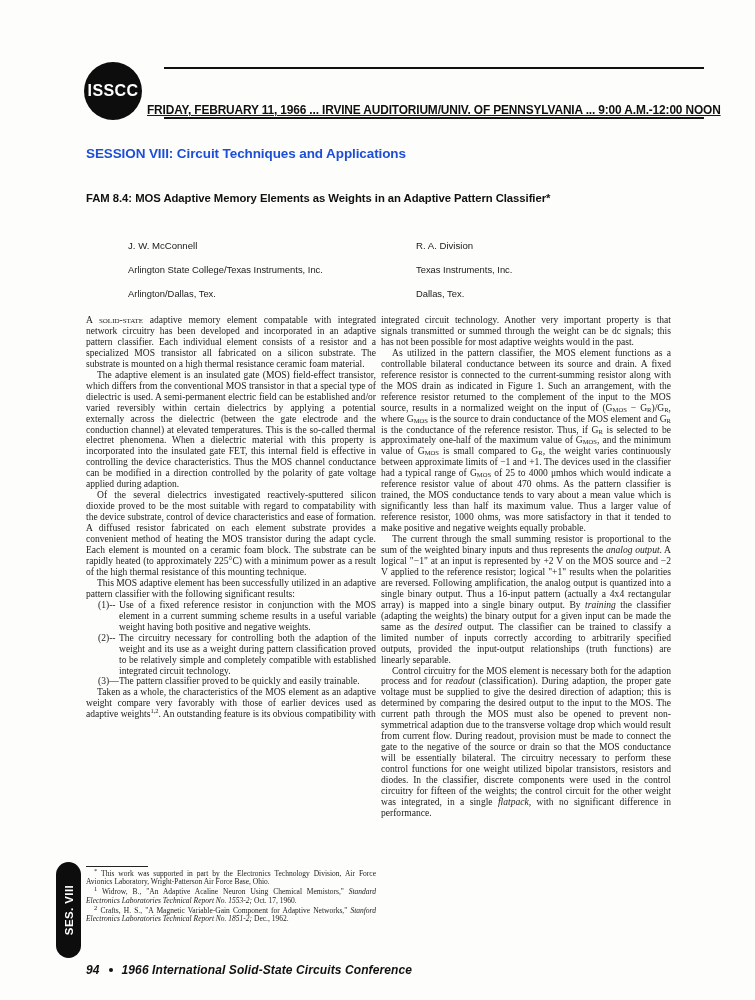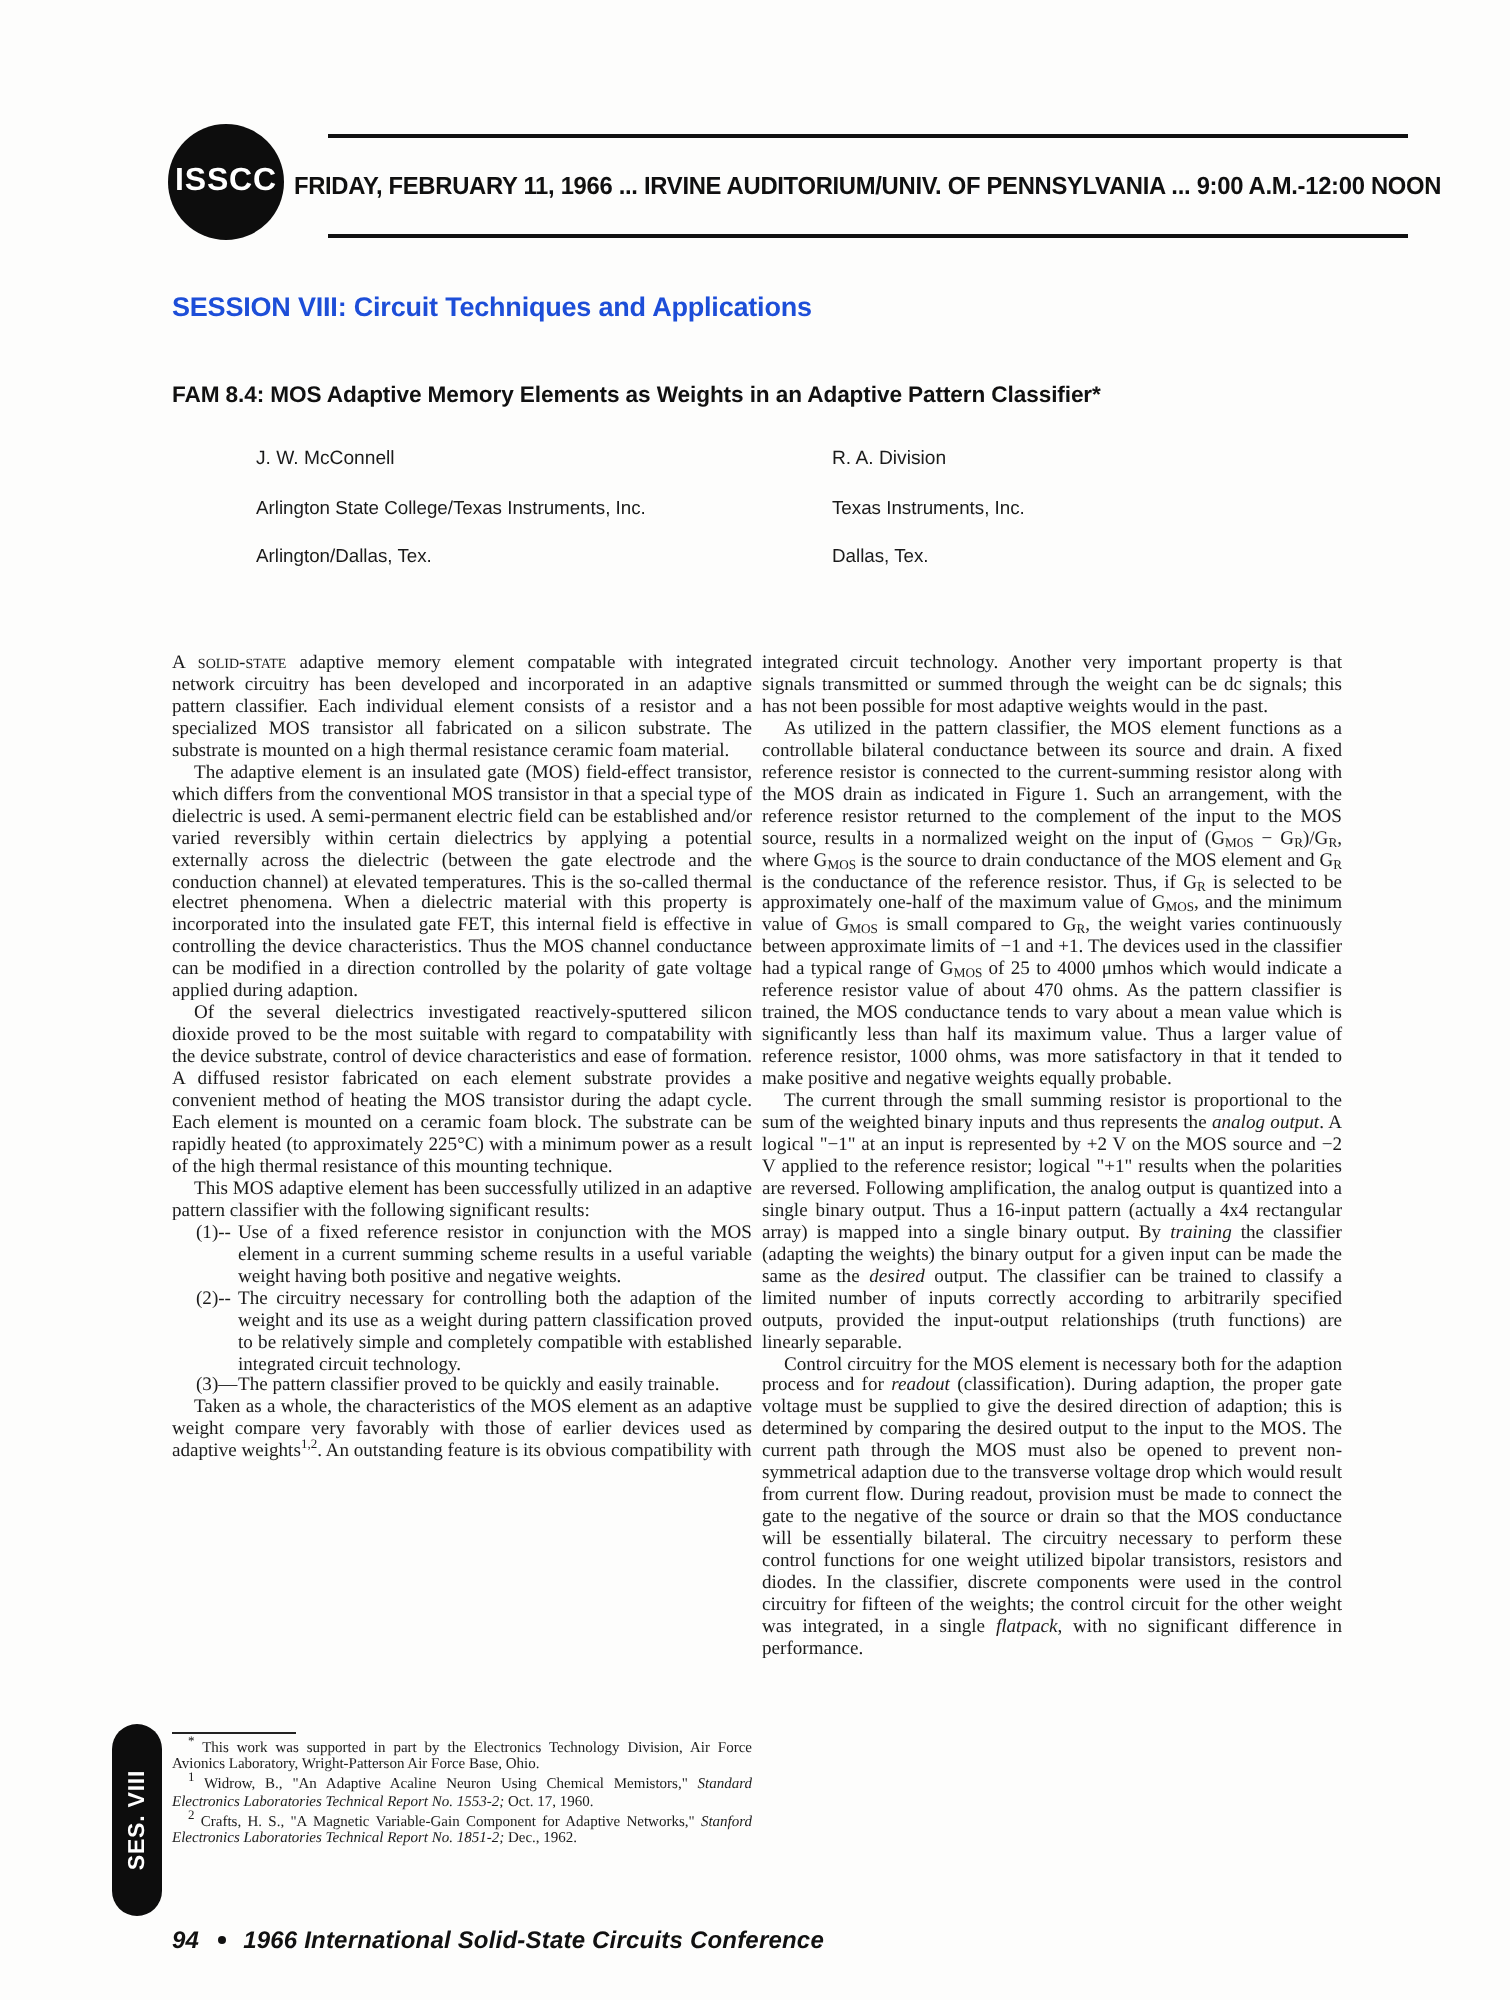--- a/index.html
+++ b/index.html
@@ -46,22 +46,23 @@
   }
   #headBand {
     position: absolute;
     left: 80px;
     top: 5px;
     right: 0;
     height: 48px;
     border-top: 2.5px solid #111;
     border-bottom: 2.5px solid #111;
     display: flex;
-    align-items: center;
+    align-items: flex-end;
     justify-content: center;
+    text-decoration: underline;
   }
   #headLine {
     font-family: "Liberation Sans", sans-serif;
     font-weight: bold;
     font-size: 12.4px;
     letter-spacing: -0.15px;
     white-space: nowrap;
     transform: scaleX(0.96);
     color: #101010;
   }
@@ -91,35 +92,35 @@
   
   #authors {
     position: absolute;
     left: 86px;
     top: 218px;
     width: 618px;
     height: 86px;
   }
   .authorCol {
     position: absolute;
-    top: 0;
+    top: 16px;
     font-family: "Liberation Sans", sans-serif;
     font-size: 9.4px;
     line-height: 24px;
     color: #1a1a1a;
   }
   .authorCol.left  { left: 42px; }
   .authorCol.right { left: 330px; }
   .authorName { font-size: 9.6px; }
   .affil { white-space: nowrap; }
 
   
   .col {
     position: absolute;
-    top: 327px;
+    top: 315px;
     width: 290px;
     font-family: "Liberation Serif", serif;
     font-size: 9.55px;
     line-height: 10.95px;
     text-align: justify;
     color: #1b1b1b;
     -webkit-hyphens: none;
     hyphens: none;
   }
   #colLeft  { left: 86px; }

